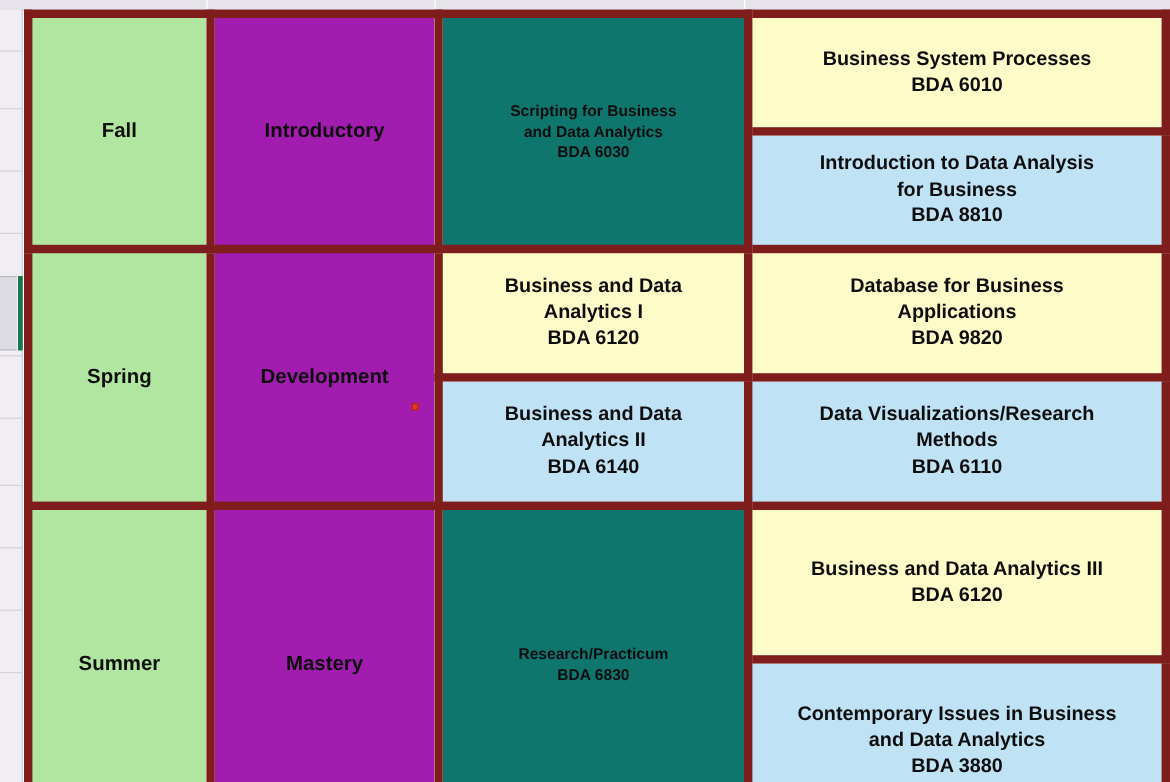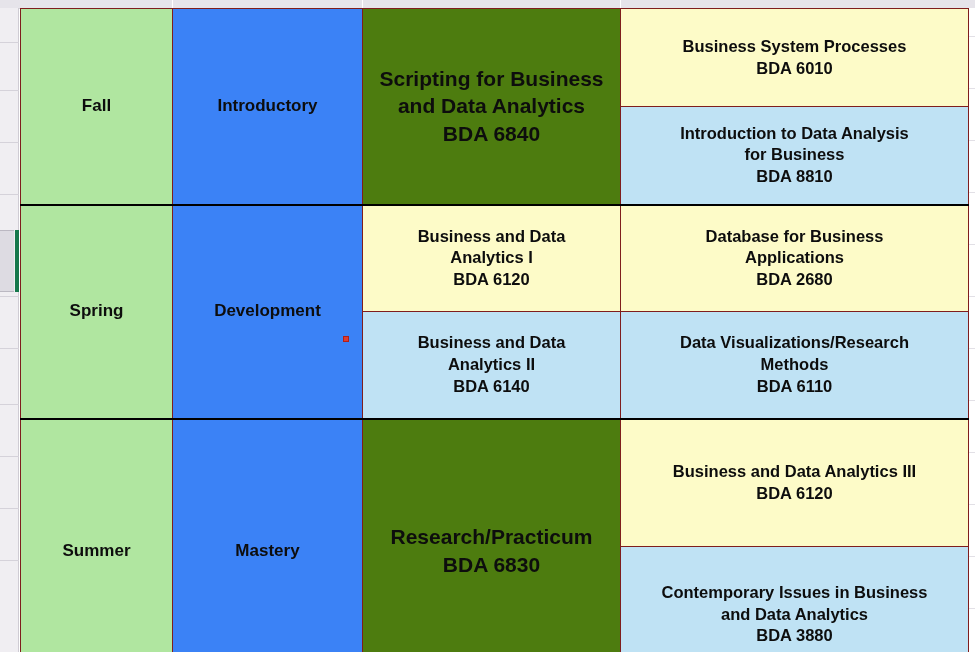--- a/index.html
+++ b/index.html
@@ -44,37 +44,37 @@
     position:absolute;width:7px;height:1px;background:#e2e0e6;
   }
 
   
   .tbl{
     position:absolute;
     border-collapse:collapse;
     table-layout:fixed;
   }
   .cell{
-    border:1px solid #7f1d1d;
+    border:7px solid #7f1d1d;
     text-align:center;
     vertical-align:middle;
     color:#0d0d0d;
     font-weight:bold;
     font-size:16.5px;
     line-height:1.32;
     padding:2px 6px;
     box-sizing:border-box;
     overflow:hidden;
   }
   .cell .ln{display:block;white-space:nowrap;}
   .row-sep{border-top:2px solid #000000;}
 
   .c-season{background:#b0e6a0;font-size:17px;}
-  .c-stage{background:#3b82f6;font-size:17px;}
-  .c-core{background:#4d7c0f;font-size:21px;}
+  .c-stage{background:#a21caf;font-size:17px;}
+  .c-core{background:#0f766e;font-size:13px;}
   .c-yellow{background:#fdfbc8;}
   .c-blue{background:#bfe2f4;}
 
   .comment-dot{
     position:absolute;width:6px;height:6px;background:#e03a2f;
     border:1px solid #b02018;box-sizing:border-box;
   }
 </style>
 </head>
 <body>
@@ -128,21 +128,21 @@
       <tr>
         <td class="cell c-season" rowspan="2" style="height:98px;">
           <span class="ln">Fall</span>
         </td>
         <td class="cell c-stage" rowspan="2">
           <span class="ln">Introductory</span>
         </td>
         <td class="cell c-core" rowspan="2">
           <span class="ln">Scripting for Business</span>
           <span class="ln">and Data Analytics</span>
-          <span class="ln">BDA 6840</span>
+          <span class="ln">BDA 6030</span>
         </td>
         <td class="cell c-yellow" style="height:98px;">
           <span class="ln">Business System Processes</span>
           <span class="ln">BDA 6010</span>
         </td>
       </tr>
       <tr>
         <td class="cell c-blue" style="height:98px;">
           <span class="ln">Introduction to Data Analysis</span>
           <span class="ln">for Business</span>
@@ -158,21 +158,21 @@
           <span class="ln">Development</span>
         </td>
         <td class="cell c-yellow row-sep" style="height:107px;">
           <span class="ln">Business and Data</span>
           <span class="ln">Analytics I</span>
           <span class="ln">BDA 6120</span>
         </td>
         <td class="cell c-yellow row-sep" style="height:107px;">
           <span class="ln">Database for Business</span>
           <span class="ln">Applications</span>
-          <span class="ln">BDA 2680</span>
+          <span class="ln">BDA 9820</span>
         </td>
       </tr>
       <tr>
         <td class="cell c-blue" style="height:107px;">
           <span class="ln">Business and Data</span>
           <span class="ln">Analytics II</span>
           <span class="ln">BDA 6140</span>
         </td>
         <td class="cell c-blue" style="height:107px;">
           <span class="ln">Data Visualizations/Research</span>

